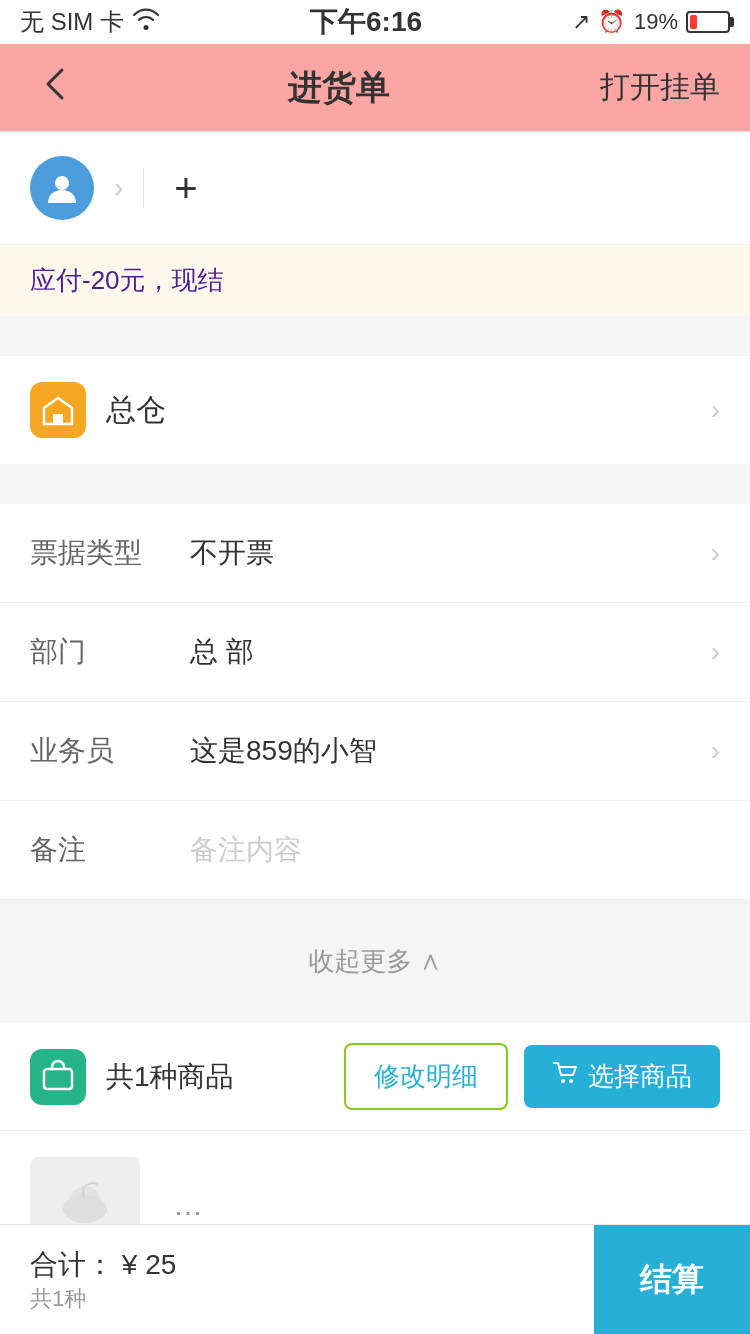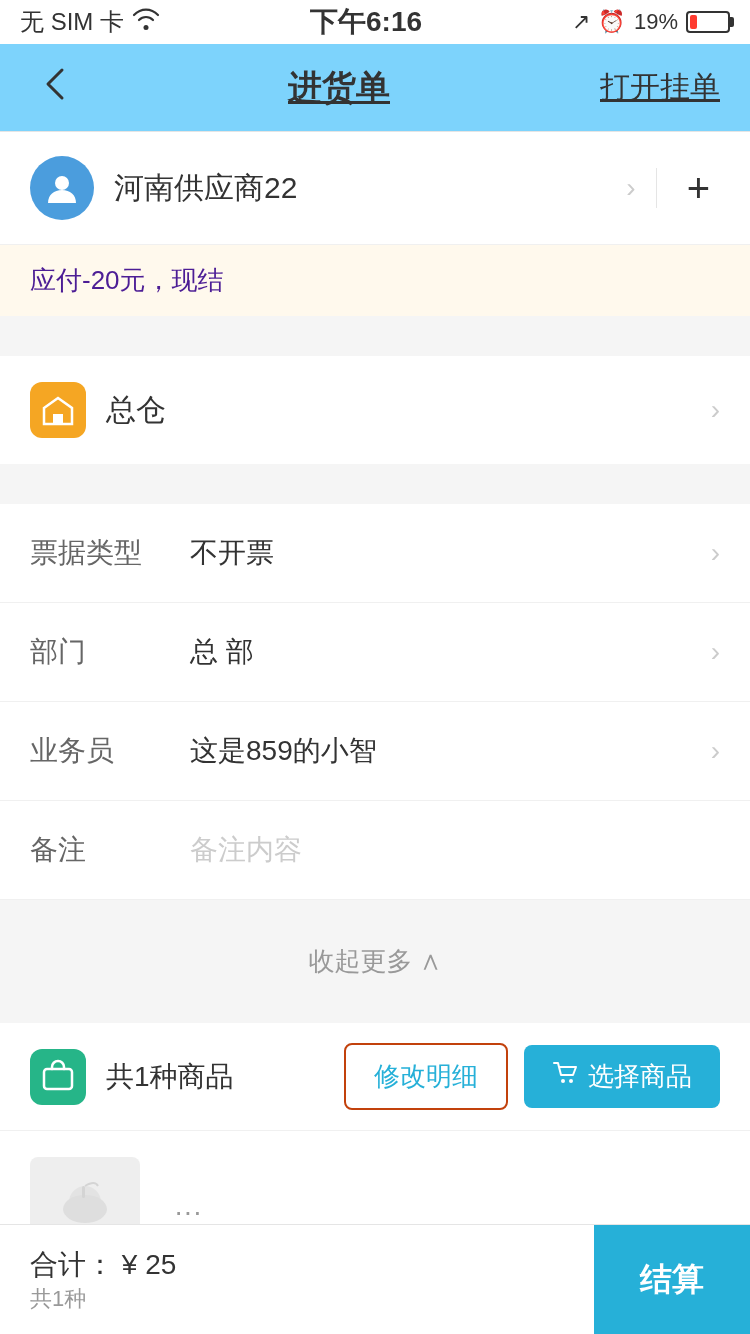--- a/index.html
+++ b/index.html
@@ -39,27 +39,26 @@
       background: #333; border-radius: 0 2px 2px 0;
     }
     .battery-fill {
       width: 20%; height: 100%;
       background: #ff3b30; border-radius: 2px;
     }
 
     
     .nav-bar {
       height: 88px;
-      background: #7dd3fc;
+      background: #fca5a5;
       display: flex;
       align-items: center;
       justify-content: space-between;
       padding: 0 30px;
       border-bottom: 1px solid #e5e5e5;
-      text-decoration: underline;
     }
     .nav-back {
       font-size: 34px;
       color: #333;
       cursor: pointer;
       padding: 10px;
     }
     .nav-title {
       font-size: 34px;
       font-weight: 600;
@@ -194,21 +193,21 @@
       display: flex; align-items: center; justify-content: center;
       margin-right: 20px;
       flex-shrink: 0;
     }
     .product-count-text {
       flex: 1;
       font-size: 28px;
       color: #333;
     }
     .btn-outline {
-      border: 2px solid #c2410c;
+      border: 2px solid #84cc16;
       color: #26b0d8;
       background: #fff;
       border-radius: 8px;
       padding: 14px 28px;
       font-size: 26px;
       cursor: pointer;
       margin-right: 16px;
     }
     .btn-blue {
       background: #26b0d8;
@@ -327,21 +326,20 @@
 <div class="content">
 
   <div class="card">
     <div class="supplier-row">
       <div class="supplier-avatar">
         <svg width="36" height="36" viewBox="0 0 36 36" fill="none">
           <circle cx="18" cy="13" r="7" fill="#fff"></circle>
           <path d="M4 33c0-8 6-13 14-13s14 5 14 13" fill="#fff"></path>
         </svg>
       </div>
-      <div class="supplier-name">河南供应商22</div>
       <span class="chevron">›</span>
       <div class="supplier-divider"></div>
       <div class="supplier-add">+</div>
     </div>
     <div class="notice-bar">
       <span>应付-20元，现结</span>
     </div>
   </div>
 
   <div class="card">

